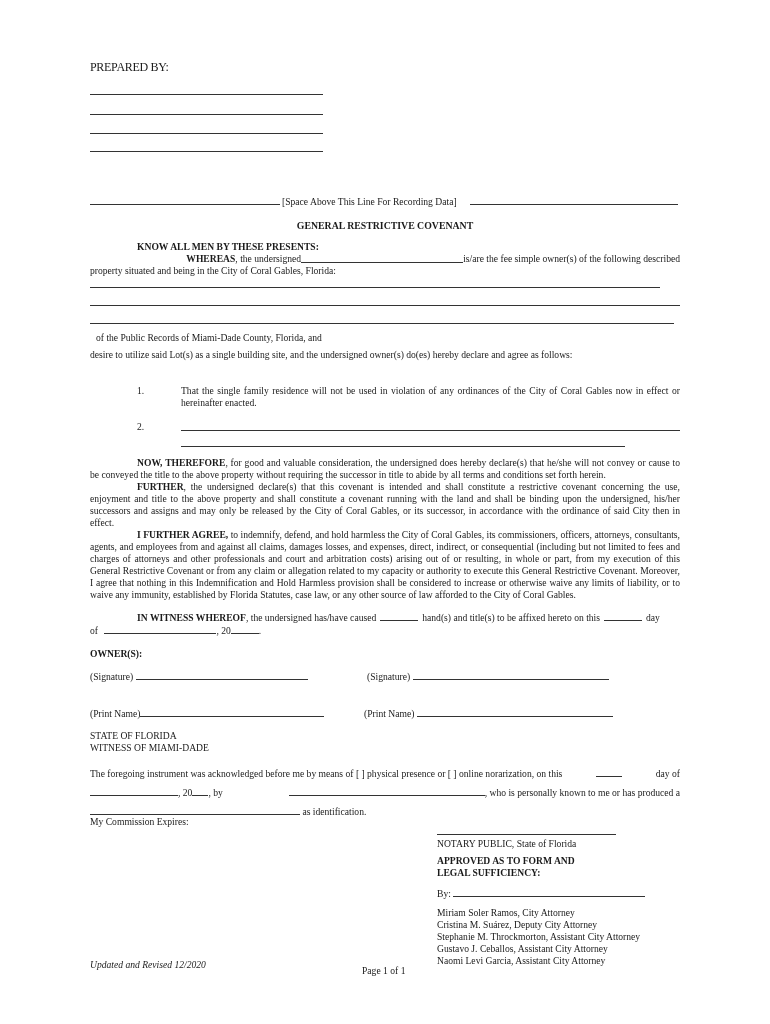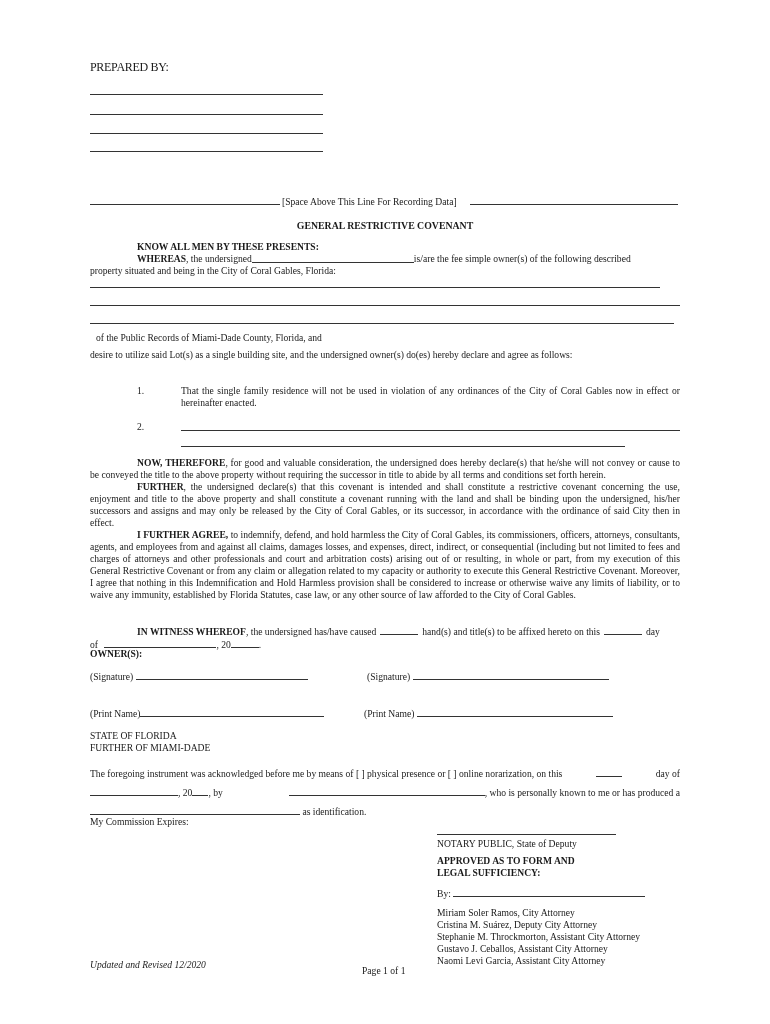--- a/index.html
+++ b/index.html
@@ -27,21 +27,21 @@
 
 <div class="rule" style="left:90px; top:204px; width:190px;"></div>
 <div class="abs t" style="left:282px; top:196px; white-space:nowrap;">[Space Above This Line For Recording Data]</div>
 <div class="rule" style="left:470px; top:204px; width:208px;"></div>
 
 <div class="abs title" style="left:0; width:770px; text-align:center; top:220px;">GENERAL RESTRICTIVE COVENANT</div>
 
 <div class="abs t b" style="left:137px; top:241px;">KNOW ALL MEN BY THESE PRESENTS:</div>
 
 <div class="abs t" style="left:90px; top:253px; width:590px;">
-  <div class="just" style="display:flex; justify-content:flex-start; white-space:nowrap;">
+  <div class="just" style="display:flex; justify-content:flex-end; white-space:nowrap;">
     <span style="padding-left:47px;"><span class="b">WHEREAS</span><span>, the undersigned</span></span>
     <span class="blank field" style="width:162px; margin-top:0;"></span>
     <span>is/are the fee simple owner(s) of the following described</span>
   </div>
   <div>property situated and being in the City of Coral Gables, Florida:</div>
 </div>
 
 <div class="rule field" style="left:90px; top:287px; width:570px;"></div>
 <div class="rule field" style="left:90px; top:305px; width:590px;"></div>
 <div class="rule field" style="left:90px; top:323px; width:584px;"></div>
@@ -59,21 +59,21 @@
 <div class="rule field" style="left:181px; top:430px; width:499px;"></div>
 <div class="rule field" style="left:181px; top:446px; width:444px;"></div>
 
 <div class="abs t just" style="left:90px; top:457px; width:590px;"><span class="indent"></span><span class="b">NOW, THEREFORE</span><span>, for good and valuable consideration, the undersigned does hereby declare(s) that he/she will not convey or cause to be conveyed the title to the above property without requiring the successor in title to abide by all terms and conditions set forth herein.</span></div>
 
 <div class="abs t just" style="left:90px; top:481px; width:590px;"><span class="indent"></span><span class="b">FURTHER</span><span>, the undersigned declare(s) that this covenant is intended and shall constitute a restrictive covenant concerning the use, enjoyment and title to the above property and shall constitute a covenant running with the land and shall be binding upon the undersigned, his/her successors and assigns and may only be released by the City of Coral Gables, or its successor, in accordance with the ordinance of said City then in effect.</span></div>
 
 <div class="abs t just" style="left:90px; top:529px; width:590px;"><span class="indent"></span><span class="b">I FURTHER AGREE,</span><span> to indemnify, defend, and hold harmless the City of Coral Gables, its commissioners, officers, attorneys, consultants, agents, and employees from and against all claims, damages losses, and expenses, direct, indirect, or consequential (including but not limited to fees and charges of attorneys and other professionals and court and arbitration costs) arising out of or resulting, in whole or part, from my execution of this General Restrictive Covenant or from any claim or allegation related to my capacity or authority to execute this General Restrictive Covenant. Moreover, I agree that nothing in this Indemnification and Hold Harmless provision shall be considered to increase or otherwise waive any limits of liability, or to waive any immunity, established by Florida Statutes, case law, or any other source of law afforded to the City of Coral Gables.</span></div>
 
 <div class="abs t" style="left:90px; top:611px; width:590px;">
-  <div style="display:flex; white-space:nowrap; align-items:baseline;margin-top:14px;">
+  <div style="display:flex; white-space:nowrap; align-items:baseline;">
     <span style="padding-left:47px;"><span class="b">IN WITNESS WHEREOF</span><span>, the undersigned has/have caused</span></span>
     <span class="blank field" style="width:38px; margin:0 4px;"></span>
     <span>hand(s) and title(s) to be affixed hereto on this</span>
     <span class="blank field" style="width:38px; margin:0 4px;"></span>
     <span>day</span>
   </div>
   <div style="white-space:nowrap;">
     <span>of</span>
     <span class="blank field" style="width:112px; margin-left:4px;"></span><span>, 20</span><span class="blank field" style="width:28px;"></span><span>.</span>
   </div>
@@ -92,42 +92,42 @@
 
 <div class="abs t" style="left:90px; top:707px; white-space:nowrap;">
   <span>(Print Name)</span><span class="blank field" style="width:184px;"></span>
 </div>
 <div class="abs t" style="left:364px; top:707px; white-space:nowrap;">
   <span>(Print Name)</span>
   <span class="blank field" style="width:196px;"></span>
 </div>
 
 <div class="abs t" style="left:90px; top:730px;">STATE OF FLORIDA</div>
-<div class="abs t" style="left:90px; top:742px;">FURTHER OF MIAMI-DADE</div>
+<div class="abs t" style="left:90px; top:742px;">WITNESS OF MIAMI-DADE</div>
 
 <div class="abs t" style="left:90px; top:767px; width:590px;">
   <div style="display:flex; white-space:nowrap; align-items:baseline; justify-content:space-between;">
     <span>The foregoing instrument was acknowledged before me by means of [ ] physical presence or [ ] online norarization, on this</span>
     <span class="blank field" style="width:26px;"></span>
     <span>day of</span>
   </div>
   <div style="display:flex; white-space:nowrap; align-items:baseline; justify-content:space-between; margin-top:6px;">
     <span><span class="blank field" style="width:88px;"></span><span>, 20</span><span class="blank field" style="width:16px;"></span><span>, by</span></span>
     <span><span class="blank field" style="width:196px;"></span><span>, who is personally known to me or has produced a</span></span>
   </div>
   <div style="white-space:nowrap; margin-top:6px;">
     <span class="blank field" style="width:210px;"></span>
     <span>as identification.</span>
   </div>
 </div>
 
 <div class="abs t" style="left:90px; top:816px;">My Commission Expires:</div>
 
 <div class="rule field" style="left:437px; top:834px; width:179px;"></div>
-<div class="abs t" style="left:437px; top:838px;">NOTARY PUBLIC, State of Deputy</div>
+<div class="abs t" style="left:437px; top:838px;">NOTARY PUBLIC, State of Florida</div>
 
 <div class="abs t b" style="left:437px; top:855px;">APPROVED AS TO FORM AND</div>
 <div class="abs t b" style="left:437px; top:867px;">LEGAL SUFFICIENCY:</div>
 
 <div class="abs t" style="left:437px; top:887px; white-space:nowrap;">
   <span>By:</span>
   <span class="blank field" style="width:192px;"></span>
 </div>
 
 <div class="abs t" style="left:437px; top:907px; line-height:12px;">

